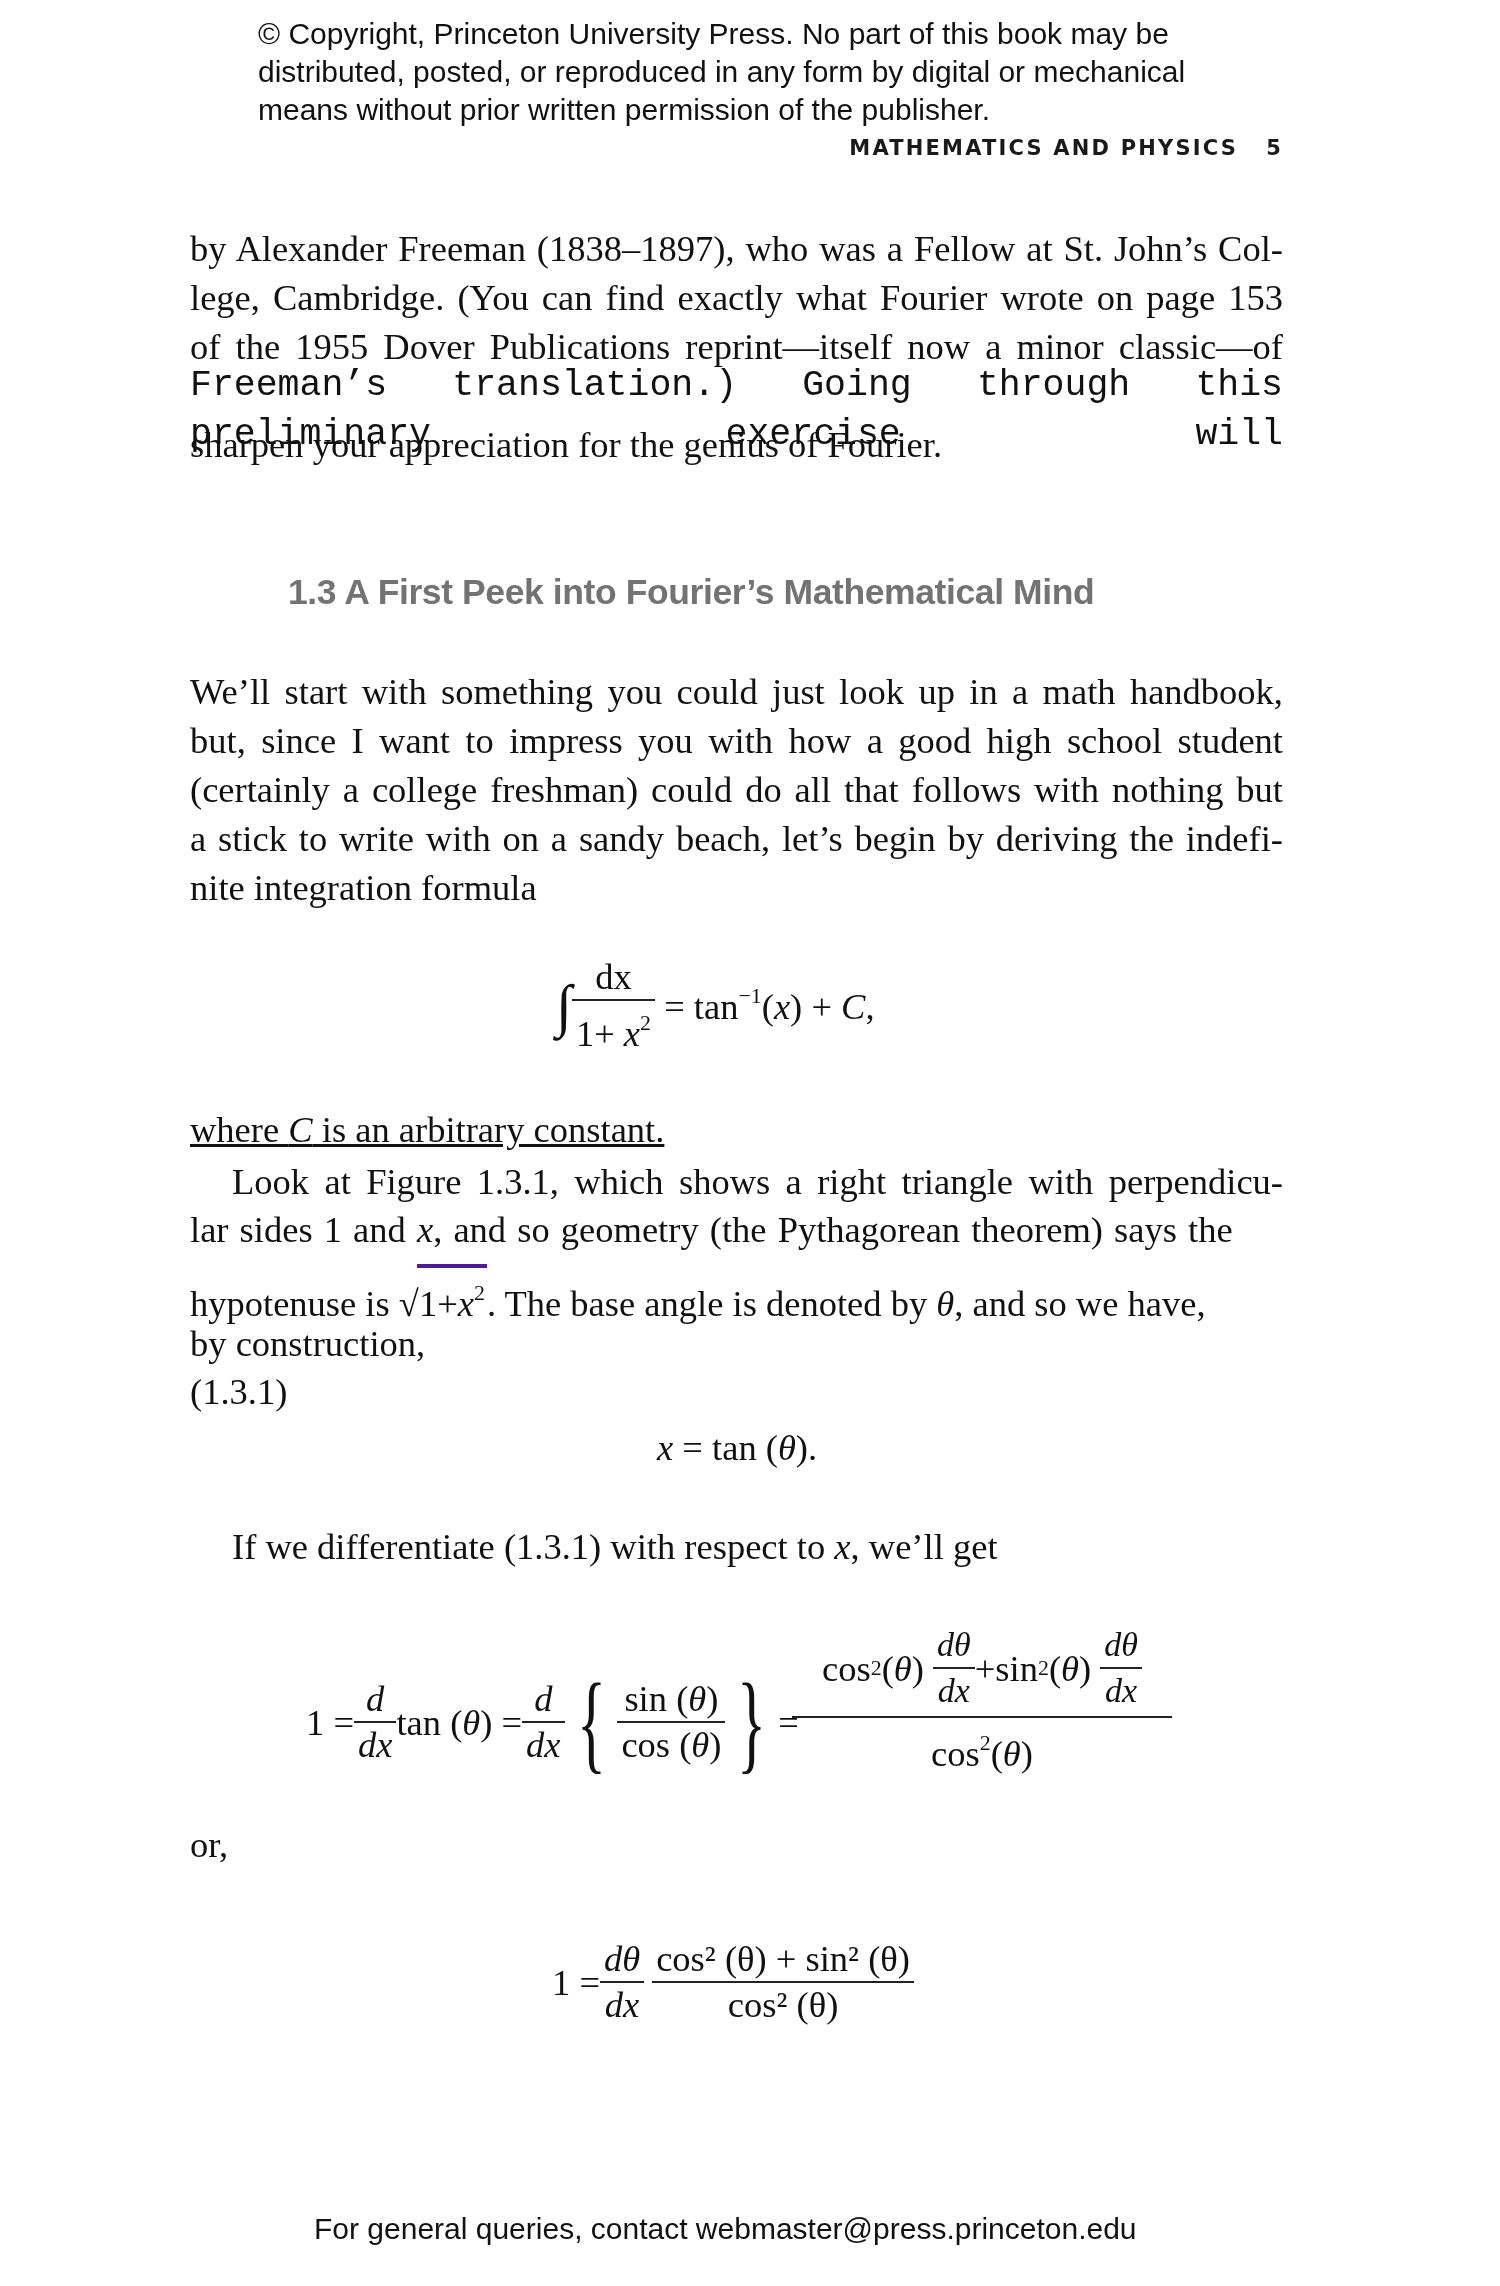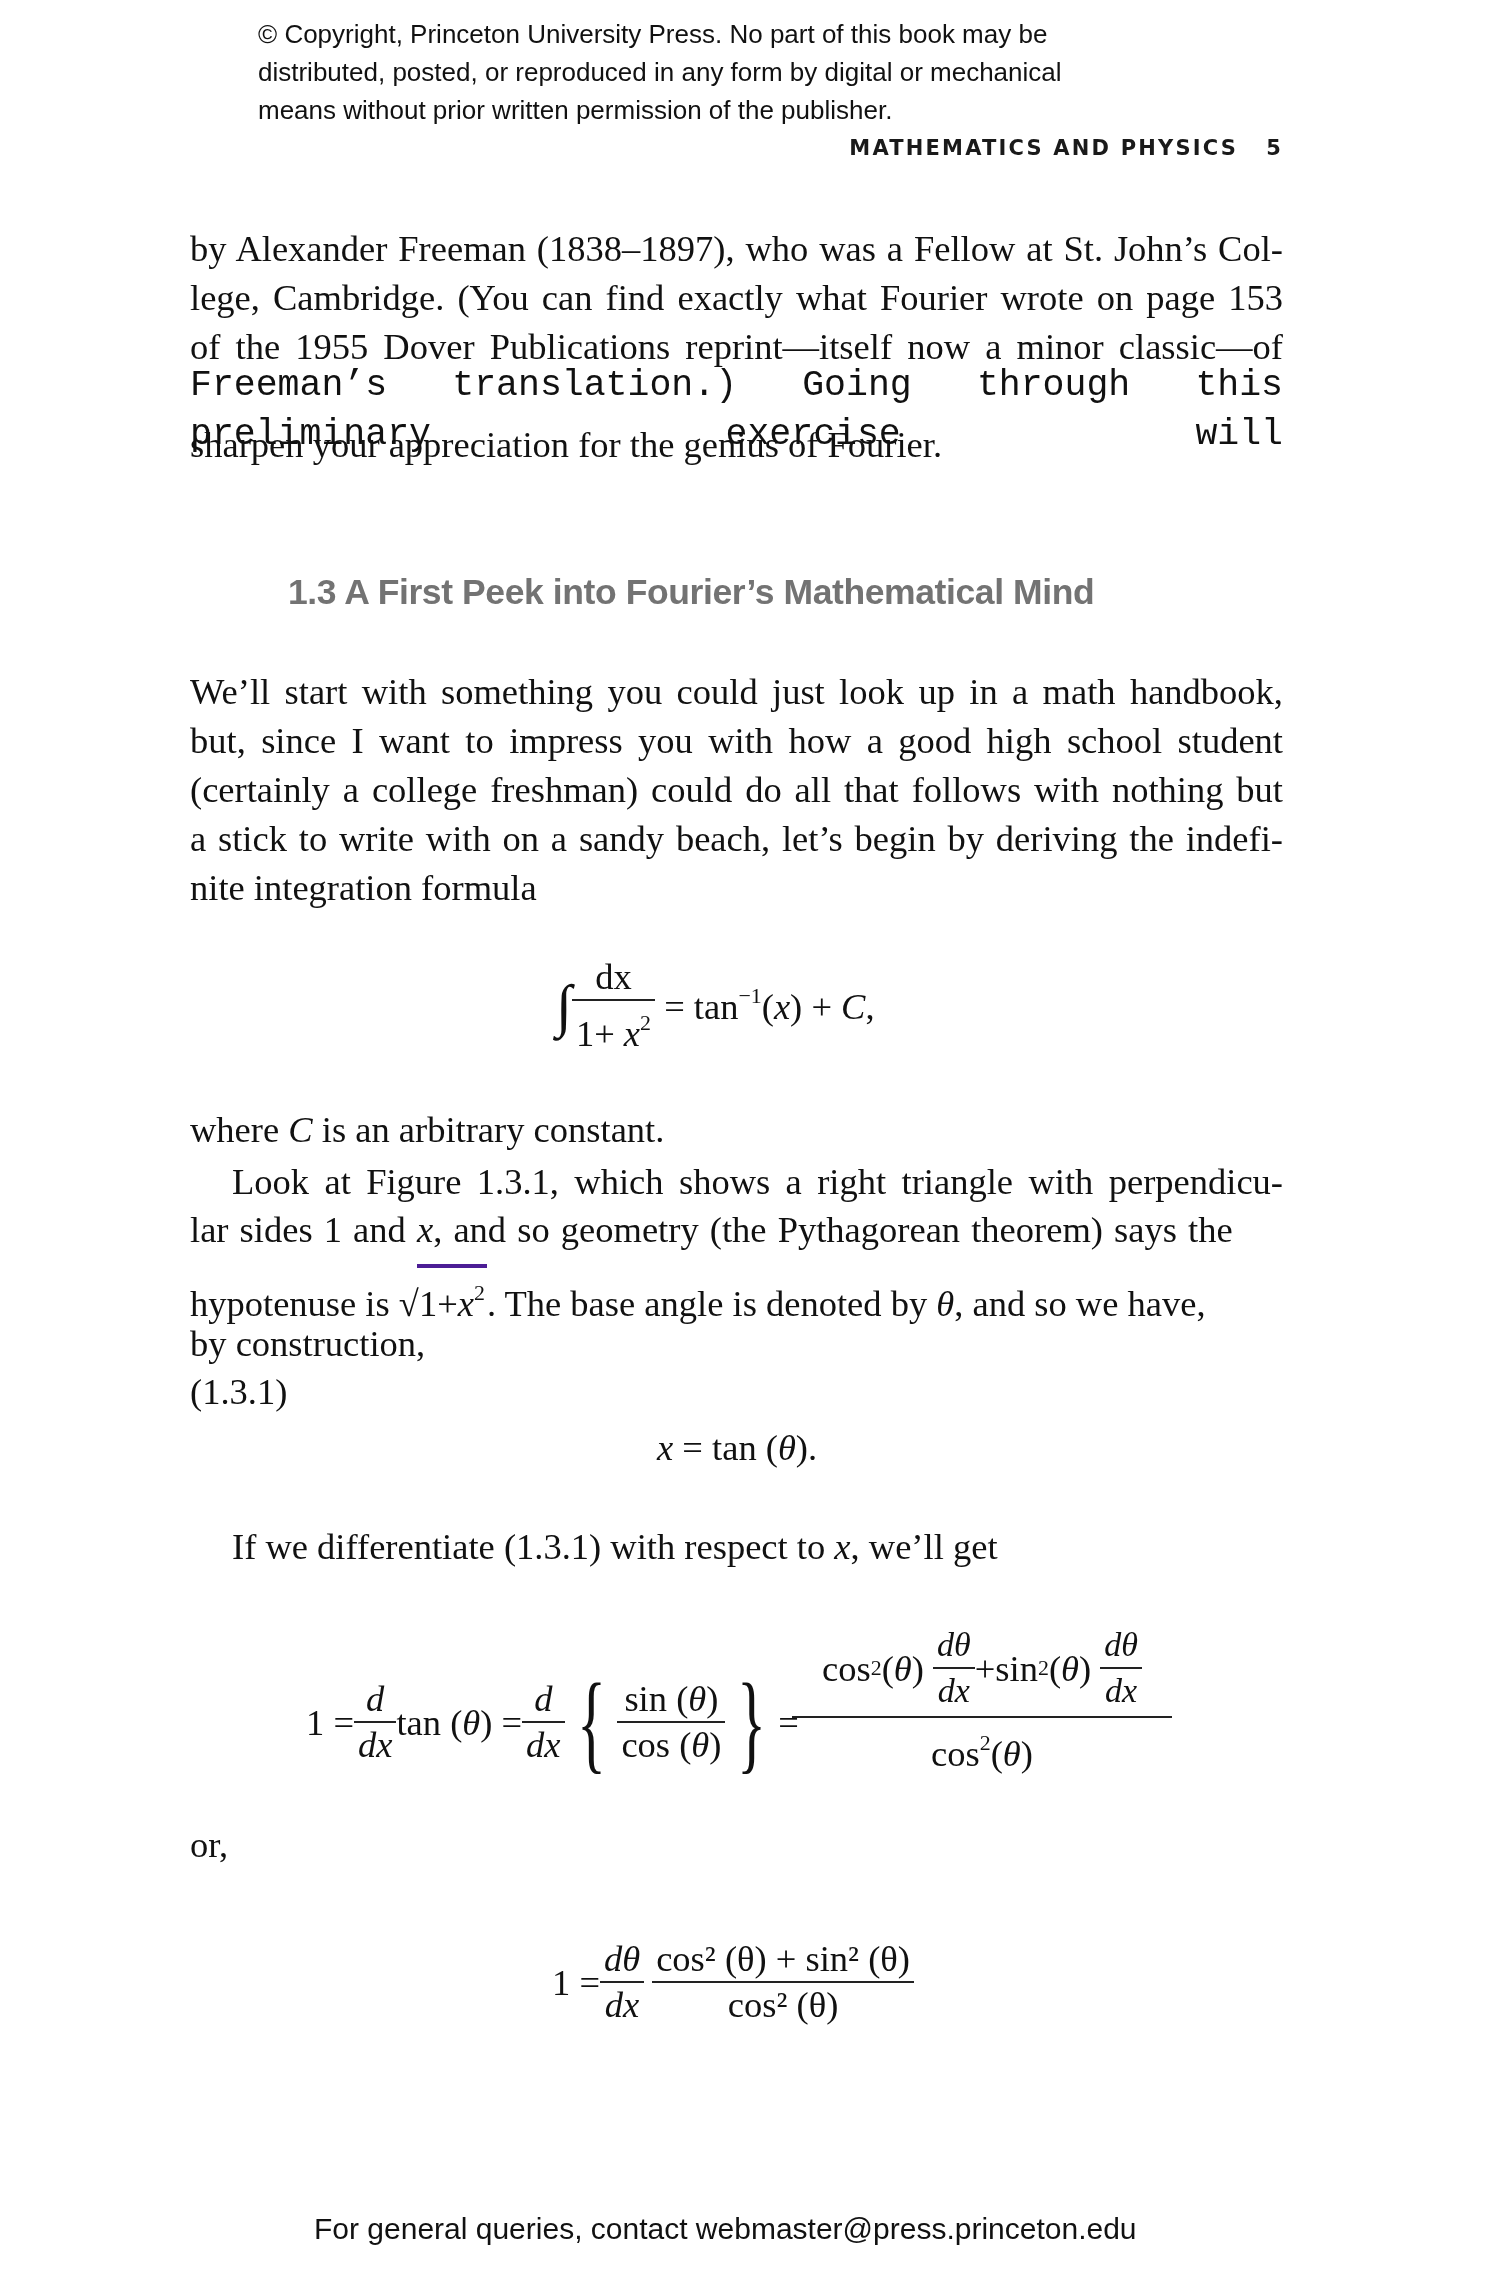--- a/index.html
+++ b/index.html
@@ -1,19 +1,19 @@
 <!DOCTYPE html>
 <html><head>
 <meta charset="utf-8">
 <style>
   html, body { margin: 0; padding: 0; background: #ffffff; }
   body { width: 1500px; height: 2286px; position: relative; overflow: hidden; color: #111111; }
   .page { position: absolute; left: 0; top: 0; width: 1500px; height: 2286px; background: #ffffff; }
 
-  .copy { position: absolute; left: 258px; font-family: "Liberation Sans", sans-serif; font-size: 26px; line-height: 38px; color: #111; white-space: nowrap; }
+  .copy { position: absolute; left: 258px; font-family: "Liberation Sans", sans-serif; font-size: 30px; line-height: 38px; color: #111; white-space: nowrap; }
   .runhead { position: absolute; right: 217px; top: 136px; font-family: "DejaVu Sans", sans-serif; font-weight: bold; font-size: 21px; letter-spacing: 2.2px; color: #1a1a1a; white-space: nowrap; }
   .runhead .pg { margin-left: 28px; }
 
   .serif { font-family: "Liberation Serif", serif; font-size: 36.5px; color: #111; }
   .line { position: absolute; left: 190px; width: 1093px; white-space: nowrap; line-height: 49px; height: 49px; }
   .just { text-align: justify; text-align-last: justify; white-space: normal; }
   .indent { left: 232px; width: 1051px; }
   i, .it { font-style: italic; }
 
   .heading { position: absolute; left: 288px; top: 572px; font-family: Liberation Sans, sans-serif; font-weight: bold; font-size: 35.5px; letter-spacing: -0.4px; color: #737373; white-space: nowrap; }
@@ -62,21 +62,21 @@
 
   <div class="math" style="left:556px; top:955px;">
     <span style="font-size:58px; vertical-align:middle;">∫</span><span class="frac">
       <span class="num">dx</span>
       <span class="bar"></span>
       <span class="den"><span>1+ </span><i>x</i><span class="sup">2</span></span>
     </span><span style="vertical-align:middle;"><span> = tan</span><span class="sup">−1</span><span>(</span><i>x</i><span>) + </span><i>C</i><span>,</span></span>
   </div>
 
   <div class="serif">
-    <div class="line" style="top:1105px;"><span>where </span><i>C</i><span> is an arbitrary constant.</span></div>
+    <div class="line" style="top:1105px;text-decoration:underline;"><span>where </span><i>C</i><span> is an arbitrary constant.</span></div>
     <div class="line just indent" style="top:1157px;">Look at Figure 1.3.1, which shows a right triangle with perpendicu-</div>
     <div class="line" style="top:1205px; word-spacing:2px;"><span>lar sides 1 and </span><i>x</i><span>, and so geometry (the Pythagorean theorem) says the</span></div>
     <div class="line" style="top:1264px;"><span>hypotenuse is </span><span>√</span><span class="sqrt"><span>1+</span><i>x</i><span class="sup">2</span></span><span>. The base angle is denoted by </span><i>θ</i><span>, and so we have,</span></div>
     <div class="line" style="top:1319px;">by construction,</div>
   </div>
 
   <div class="serif eqnum">(1.3.1)</div>
   <div class="math" style="left:657px; top:1423px; line-height:49px;"><i>x</i><span> = tan (</span><i>θ</i><span>).</span></div>
 
   <div class="serif line" style="left:232px; top:1522px;"><span>If we differentiate (1.3.1) with respect to </span><i>x</i><span>, we’ll get</span></div>

